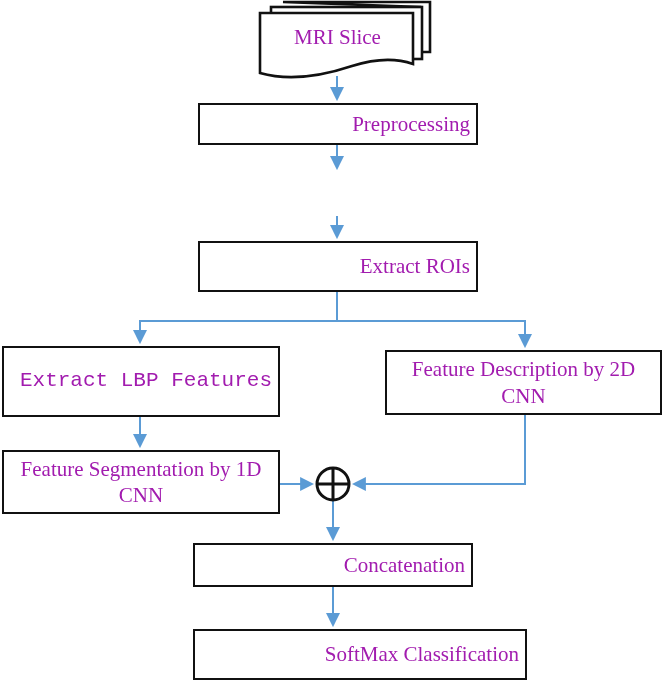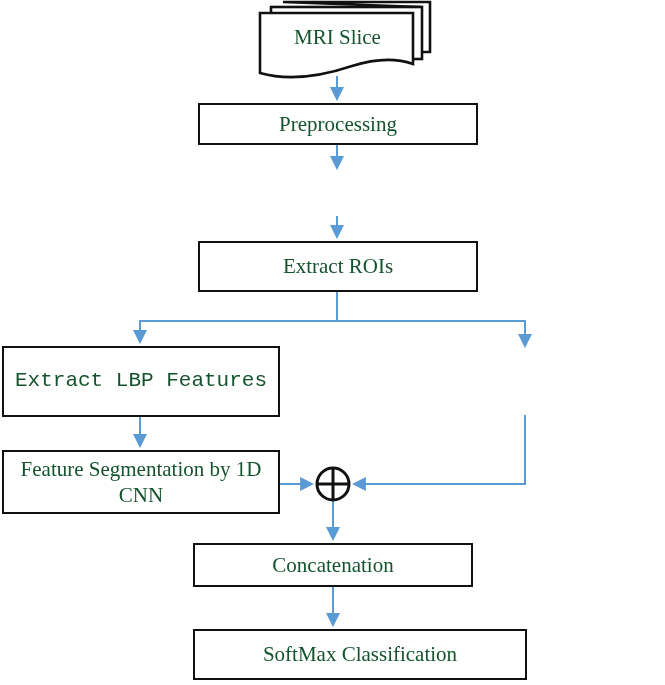--- a/index.html
+++ b/index.html
@@ -2,36 +2,36 @@
 <html><head>
 <meta charset="utf-8">
 <style>
   html, body { margin: 0; padding: 0; background: #ffffff; }
   .canvas {
     position: relative;
     width: 665px;
     height: 685px;
     background: #ffffff;
     font-family: "Liberation Serif", "DejaVu Serif", serif;
-    color: #14532d;
+    color: #a21caf;
     overflow: hidden;
   }
   .wires {
     position: absolute;
     left: 0; top: 0;
     width: 665px; height: 685px;
   }
   .node {
     position: absolute;
     box-sizing: border-box;
     border: 2px solid #111111;
     background: #ffffff;
     display: flex;
     align-items: center;
-    justify-content: center;
+    justify-content: flex-end;
     text-align: center;
     font-size: 21px;
     line-height: 1.24;
     padding: 6px 6px;
   }
   .doc-label {
     position: absolute;
     left: 262px;
     top: 25px;
     width: 151px;
@@ -97,20 +97,23 @@
   </div>
 
   <div class="node n-lbp">
     <span>Extract LBP Features</span>
   </div>
 
   <div class="node n-1d">
     <span>Feature Segmentation by 1D CNN</span>
   </div>
 
+  <div class="node n-2d">
+    <span>Feature Description by 2D CNN</span>
+  </div>
 
   <div class="node n-concat">
     <span>Concatenation</span>
   </div>
 
   <div class="node n-softmax">
     <span>SoftMax Classification</span>
   </div>
 
 </div>

